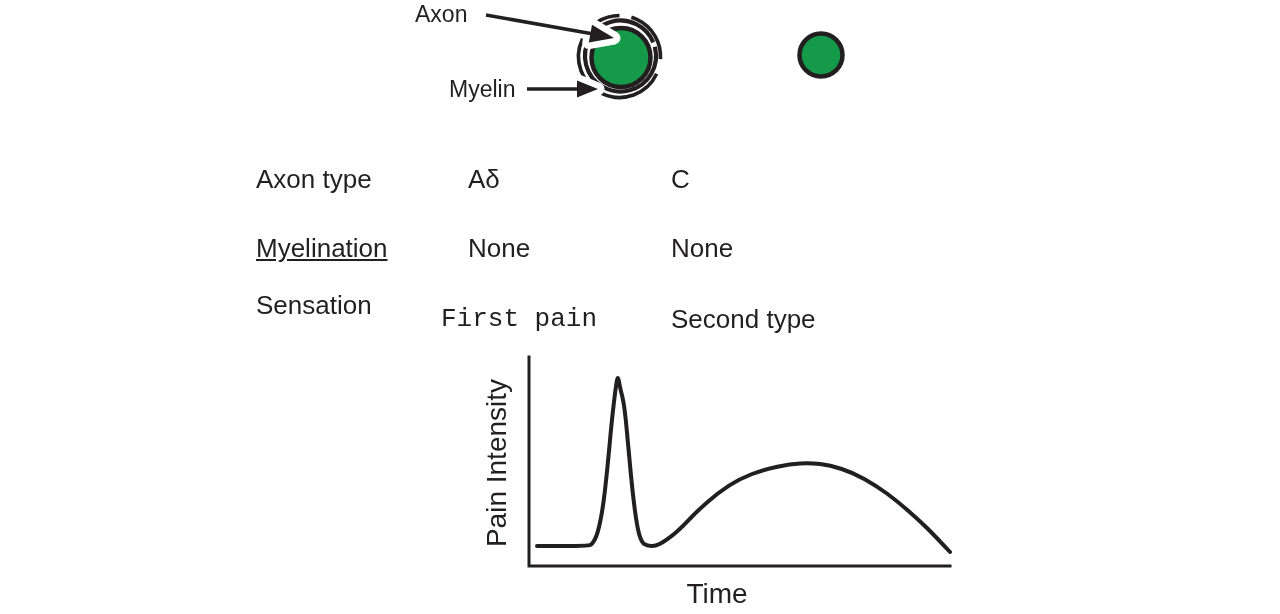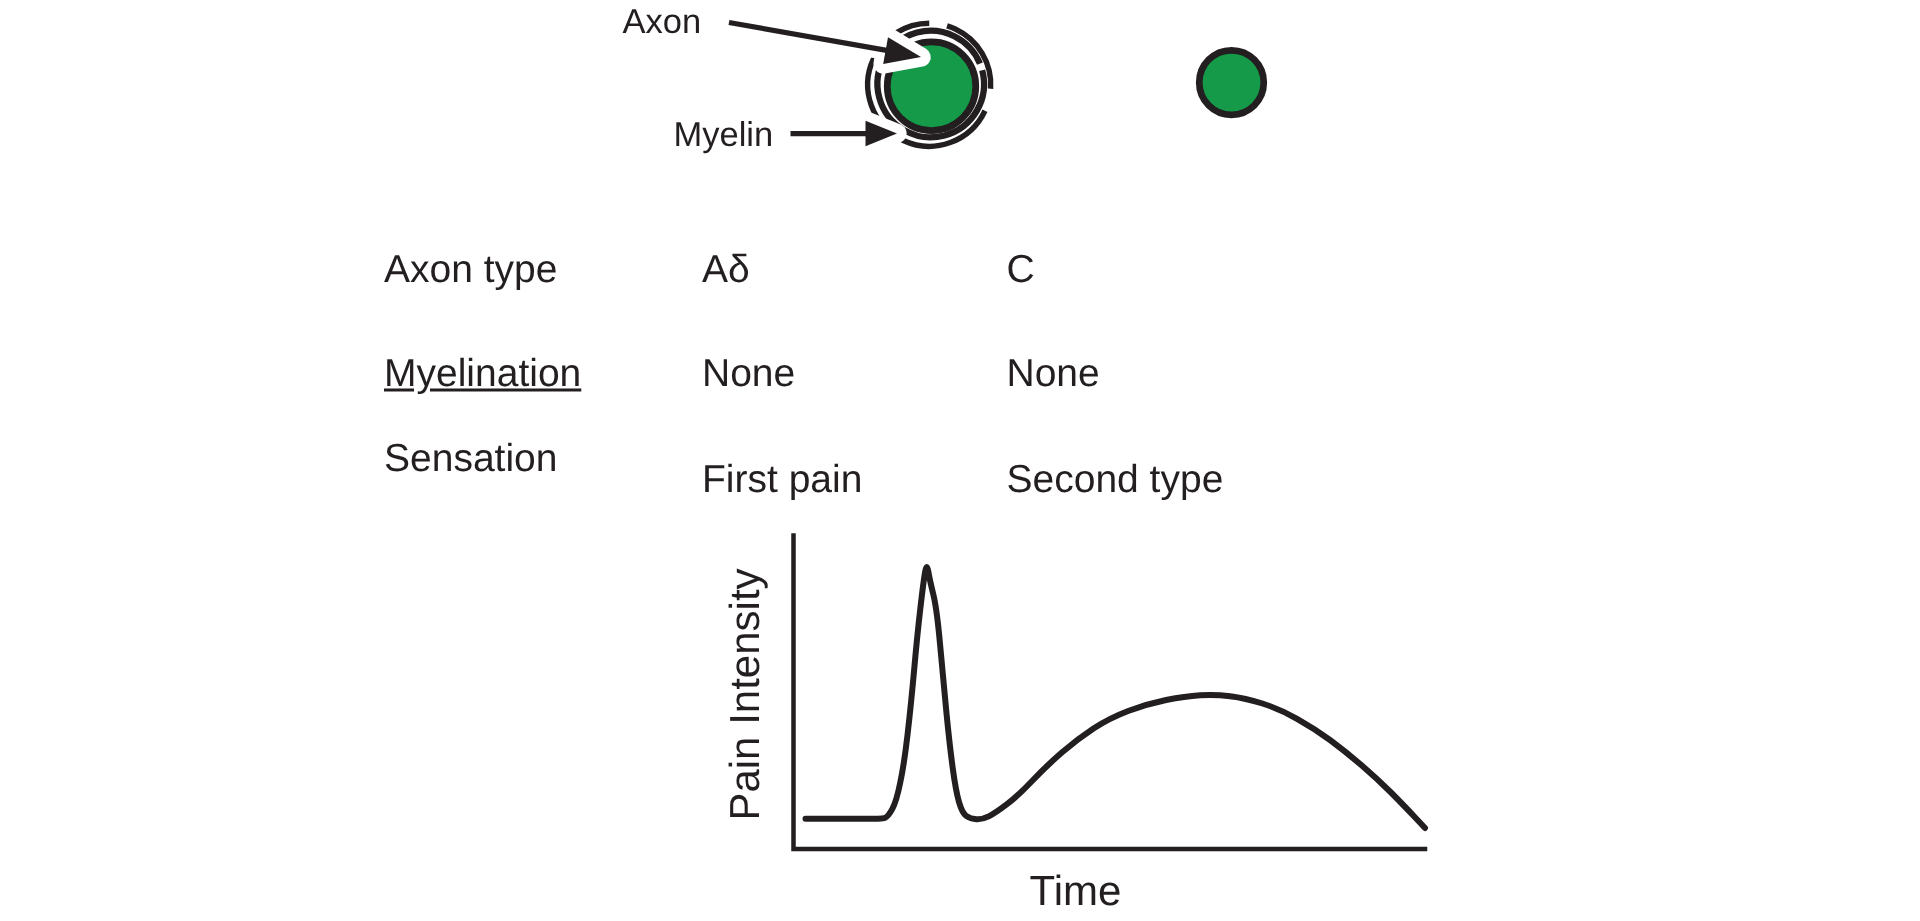--- a/index.html
+++ b/index.html
@@ -80,20 +80,20 @@
   </div>
 
   <div>
     <div class="lbl cell" style="left:256px; top:232px;text-decoration:underline;">Myelination</div>
     <div class="lbl cell" style="left:468px; top:232px;">None</div>
     <div class="lbl cell" style="left:671px; top:232px;">None</div>
   </div>
 
   <div>
     <div class="lbl cell" style="left:256px; top:289px;">Sensation</div>
-    <div class="lbl cell" style="left:468px; top:303px;">First pain</div>
+    <div class="lbl cell" style="left:441px; top:303px;font-family:Liberation Mono, monospace;">First pain</div>
     <div class="lbl cell" style="left:671px; top:303px;">Second type</div>
   </div>
 
   <div class="lbl axis-y">Pain Intensity</div>
   <div class="lbl axis-x">Time</div>
 
 </div>
 
 </body></html>

